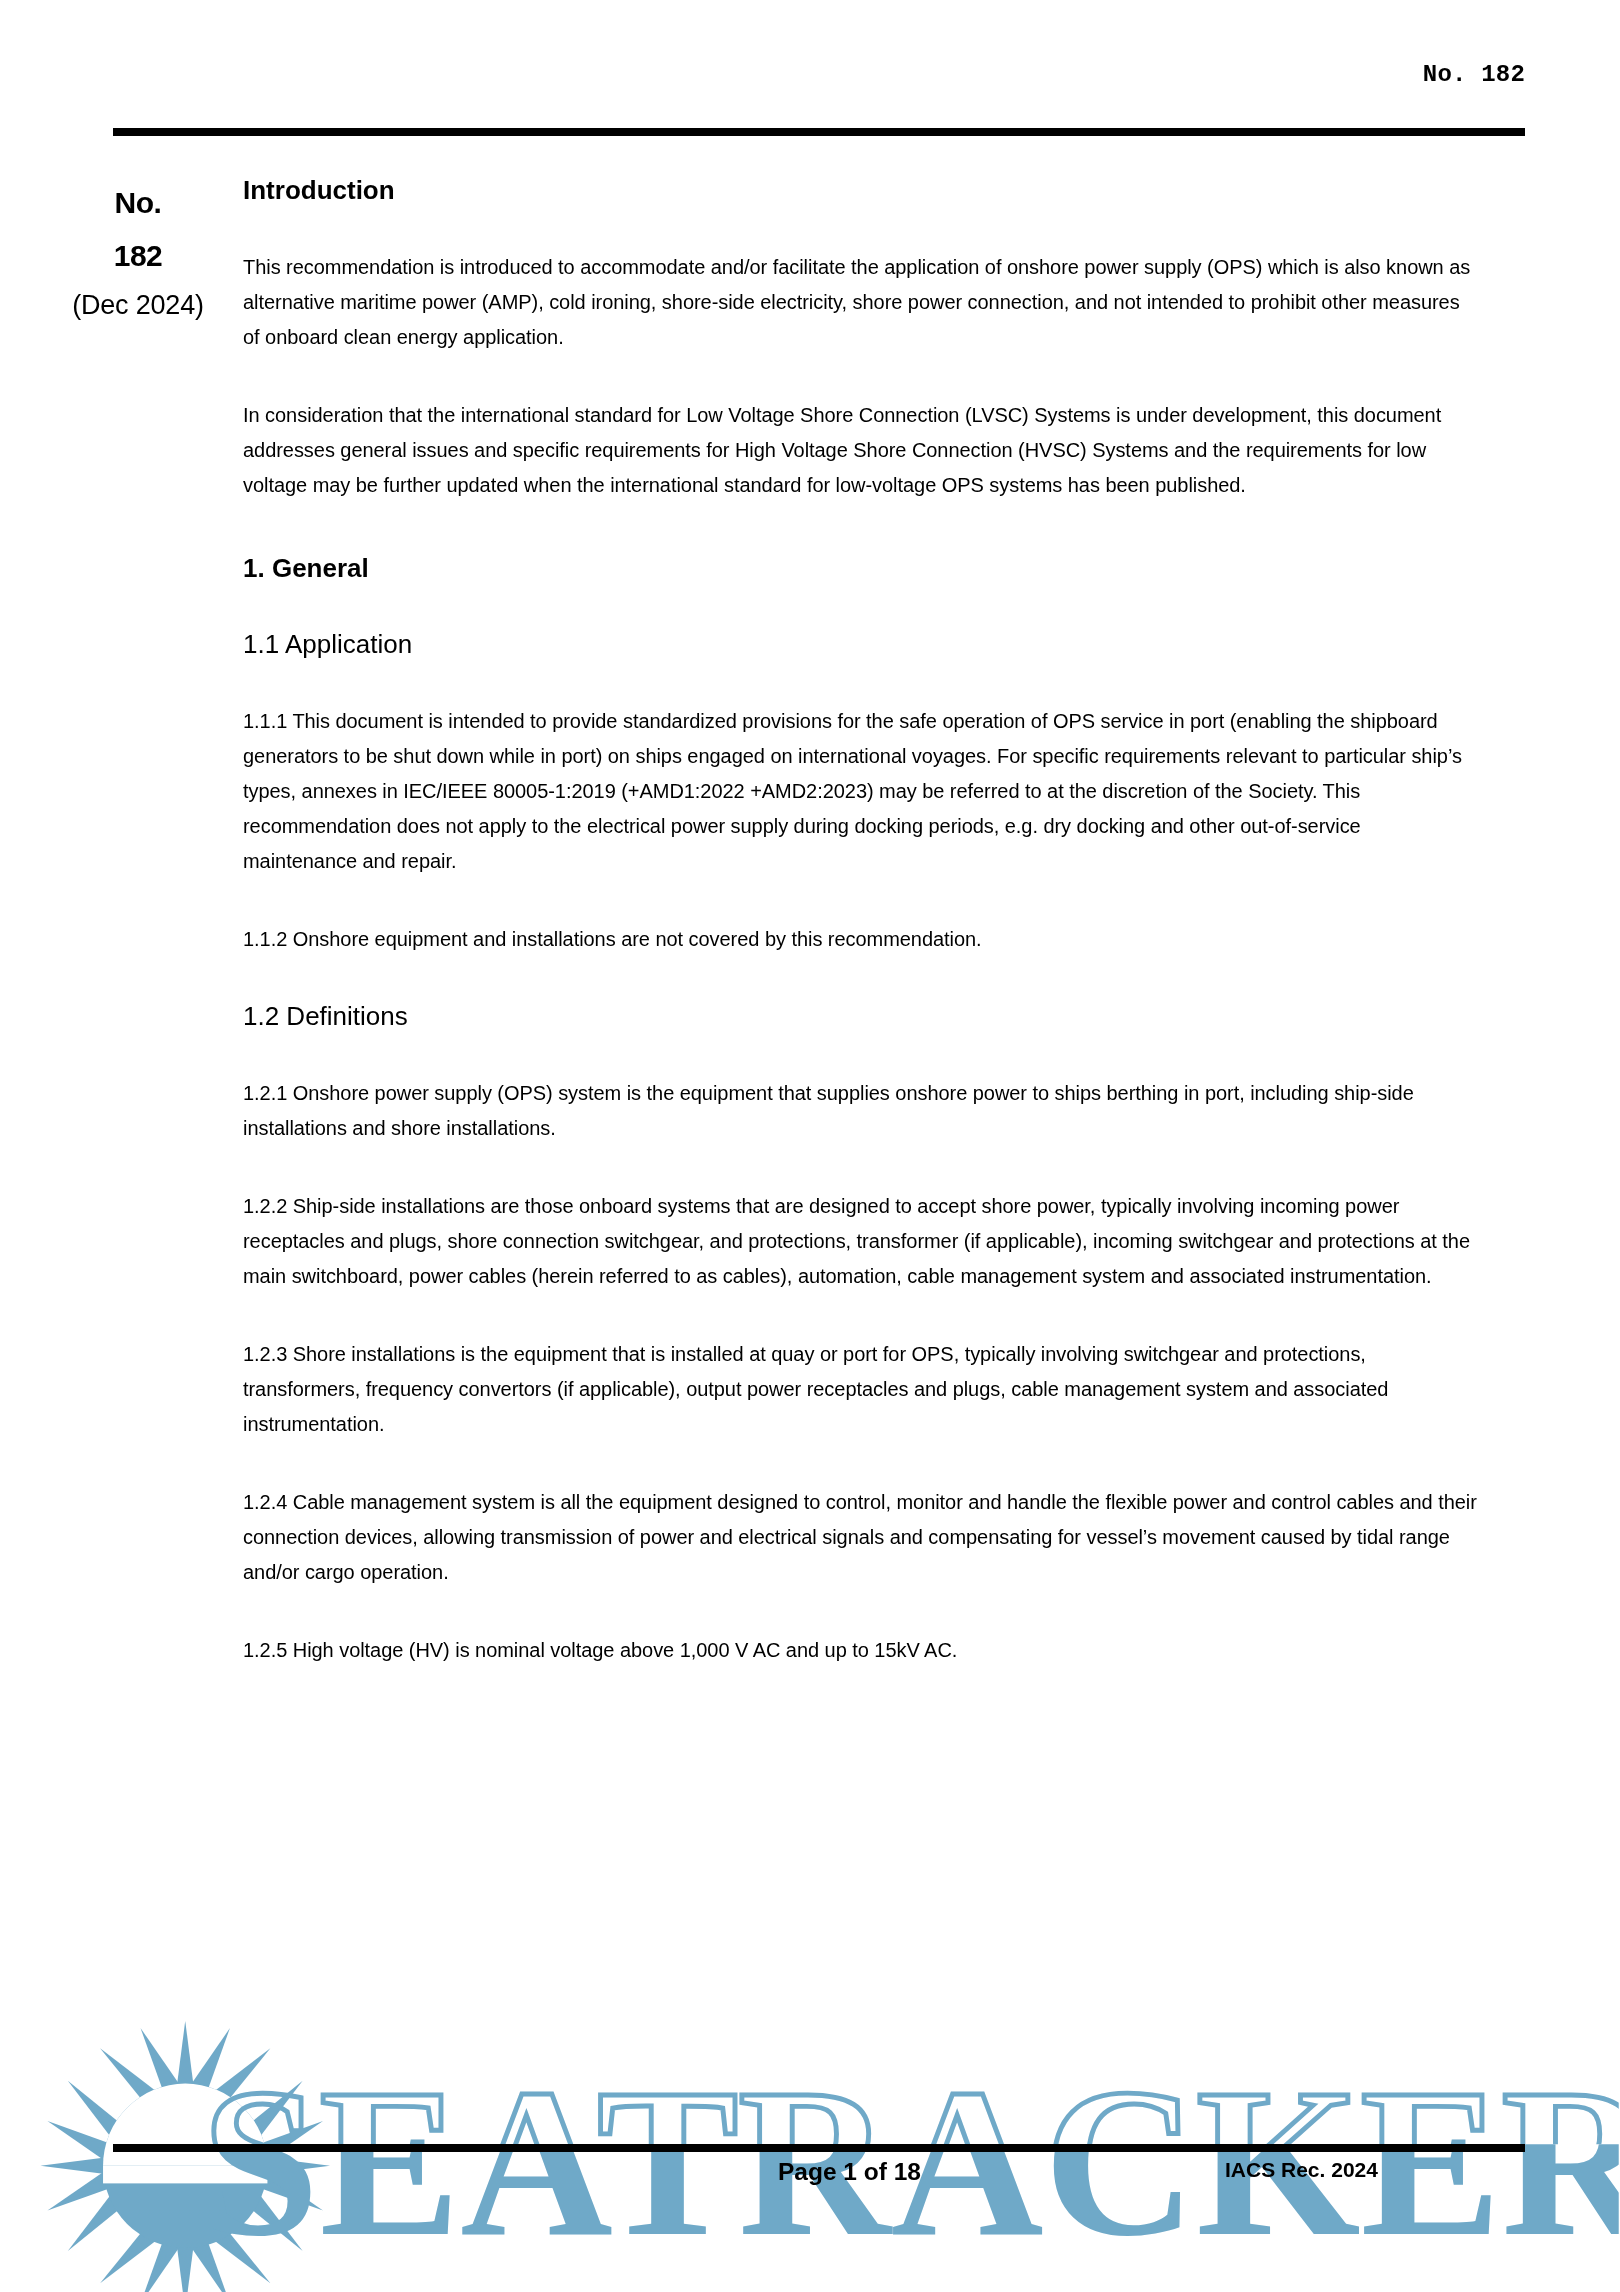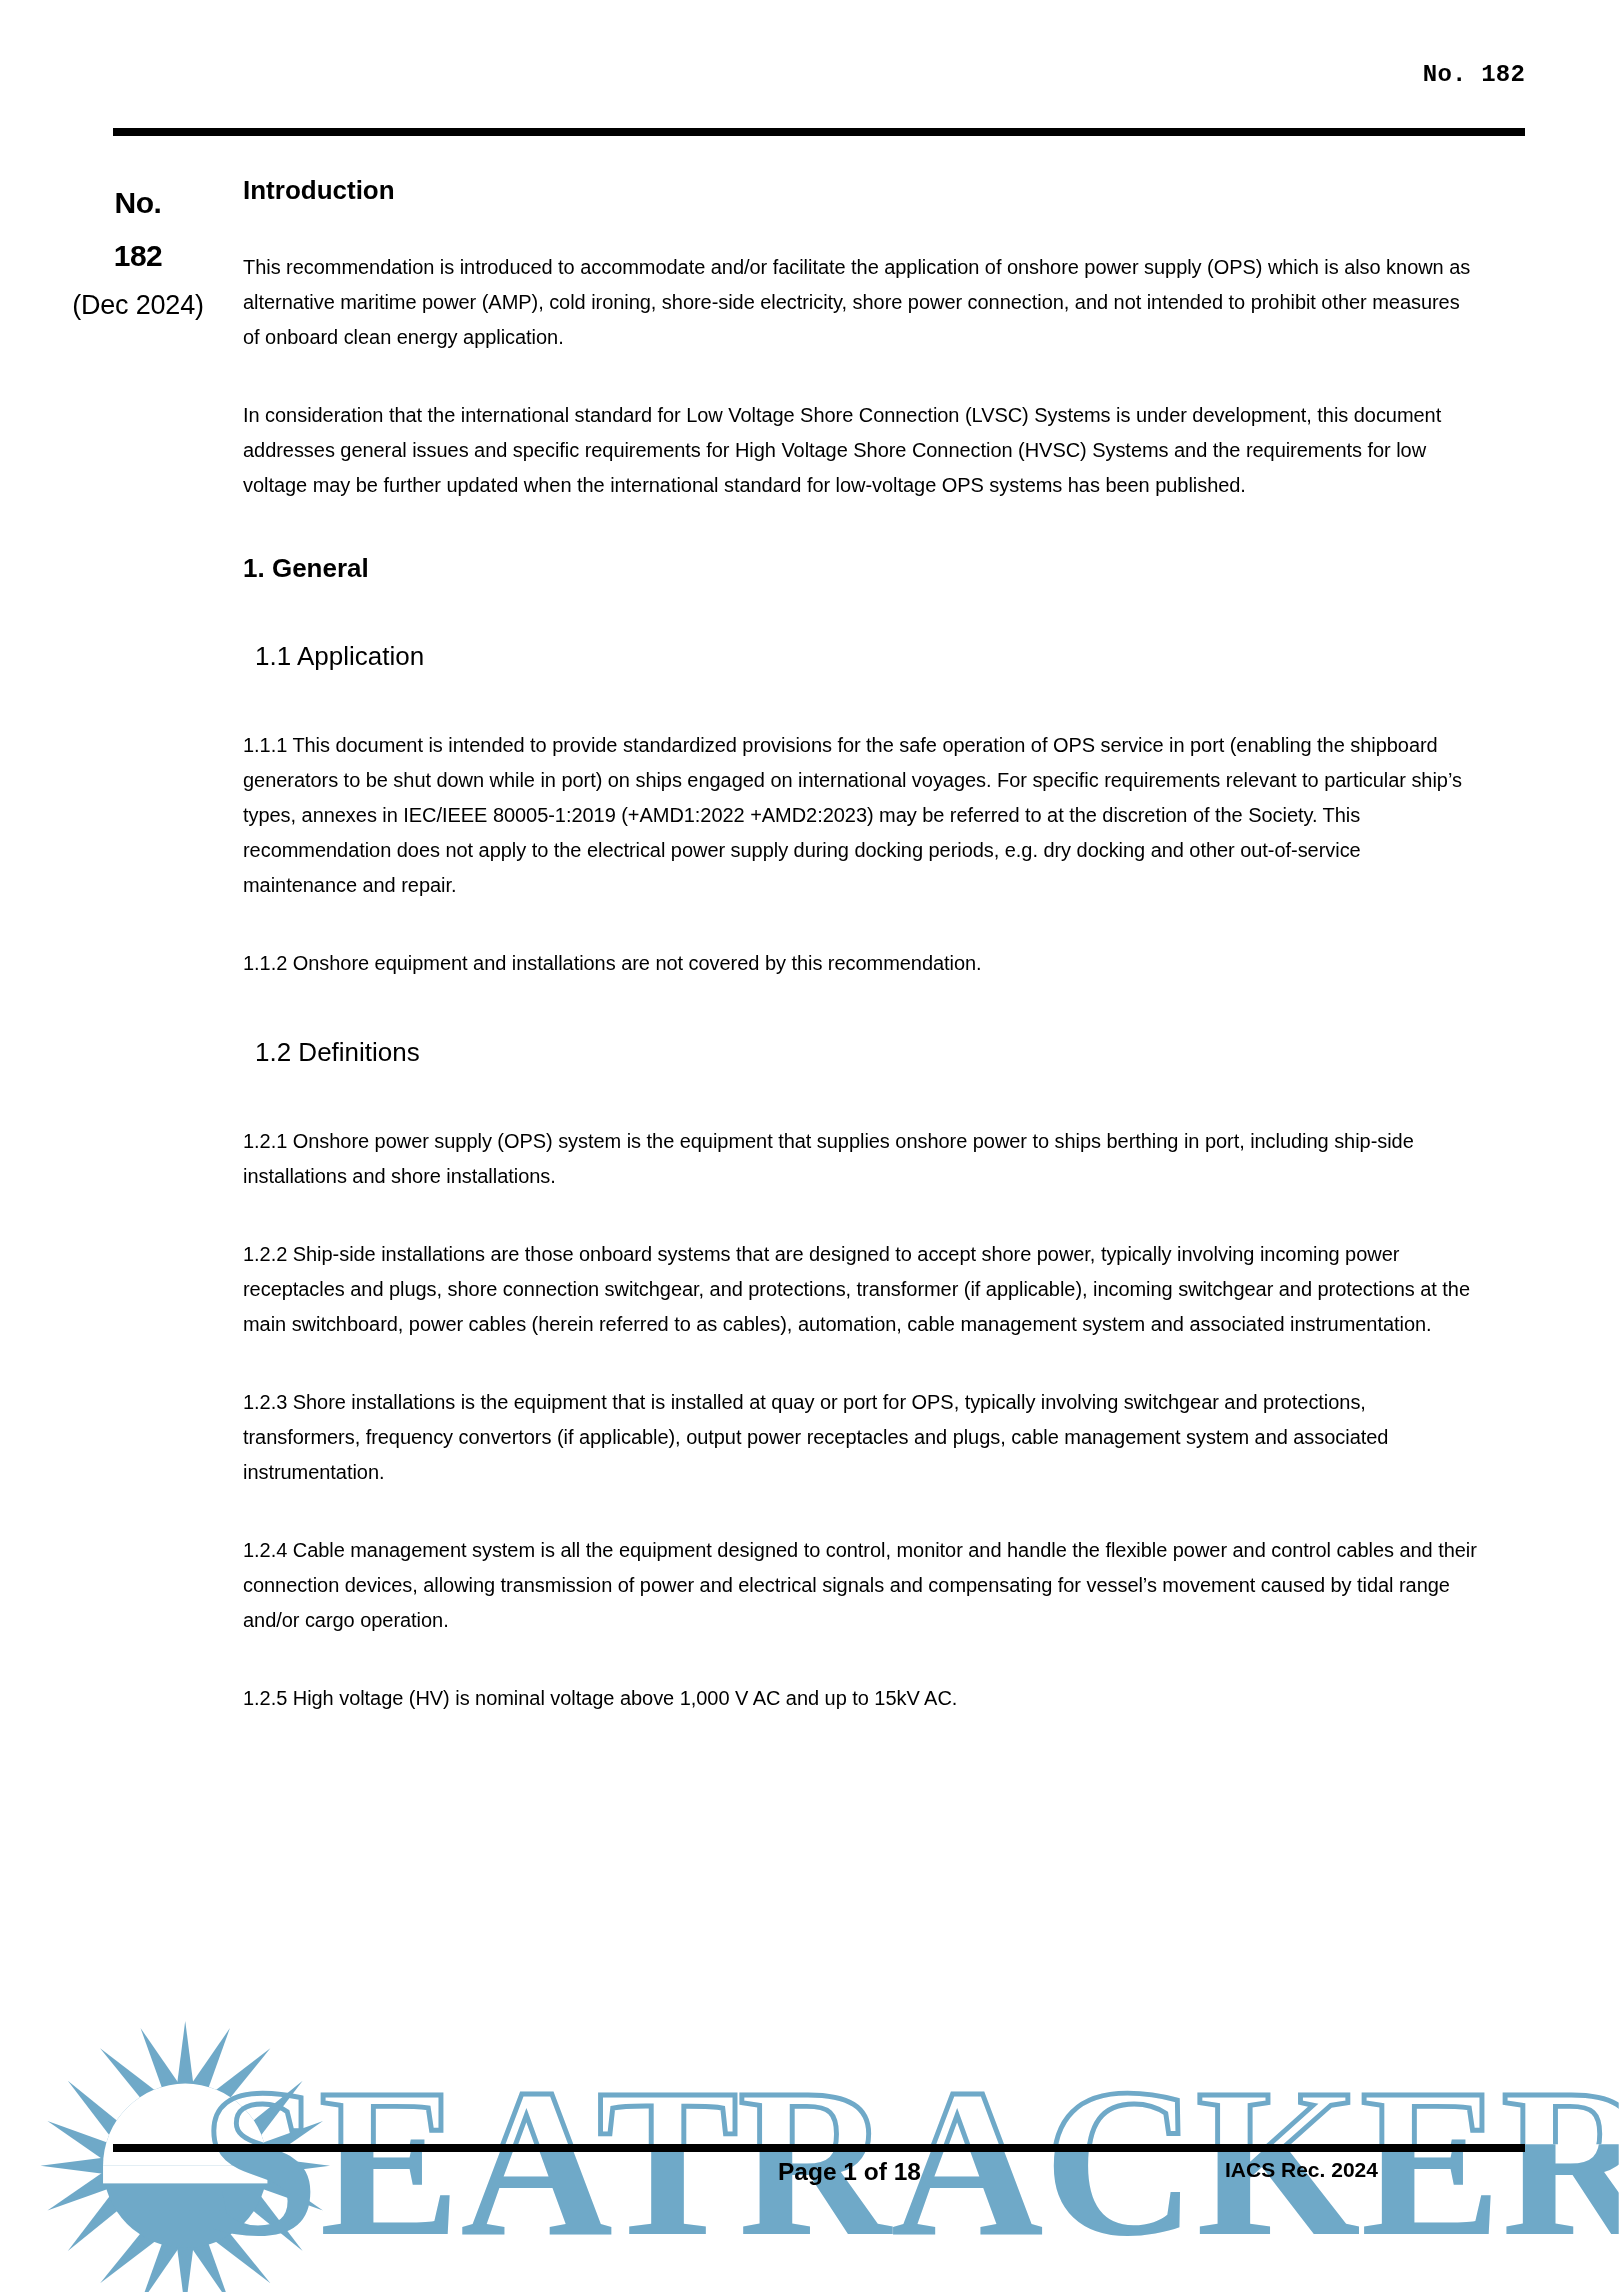--- a/index.html
+++ b/index.html
@@ -94,21 +94,21 @@
   }
 
   h2.sec-head {
     margin: 0 0 0 0;
     font-size: 26px;
     font-weight: bold;
     line-height: 33px;
   }
 
   p.sec-sub {
-    margin: 12px;
+    margin: 0;
     font-size: 26px;
     font-weight: normal;
     line-height: 33px;
   }
 
   p.para {
     margin: 0;
     font-size: 20px;
     line-height: 35px;
     text-align: left;

